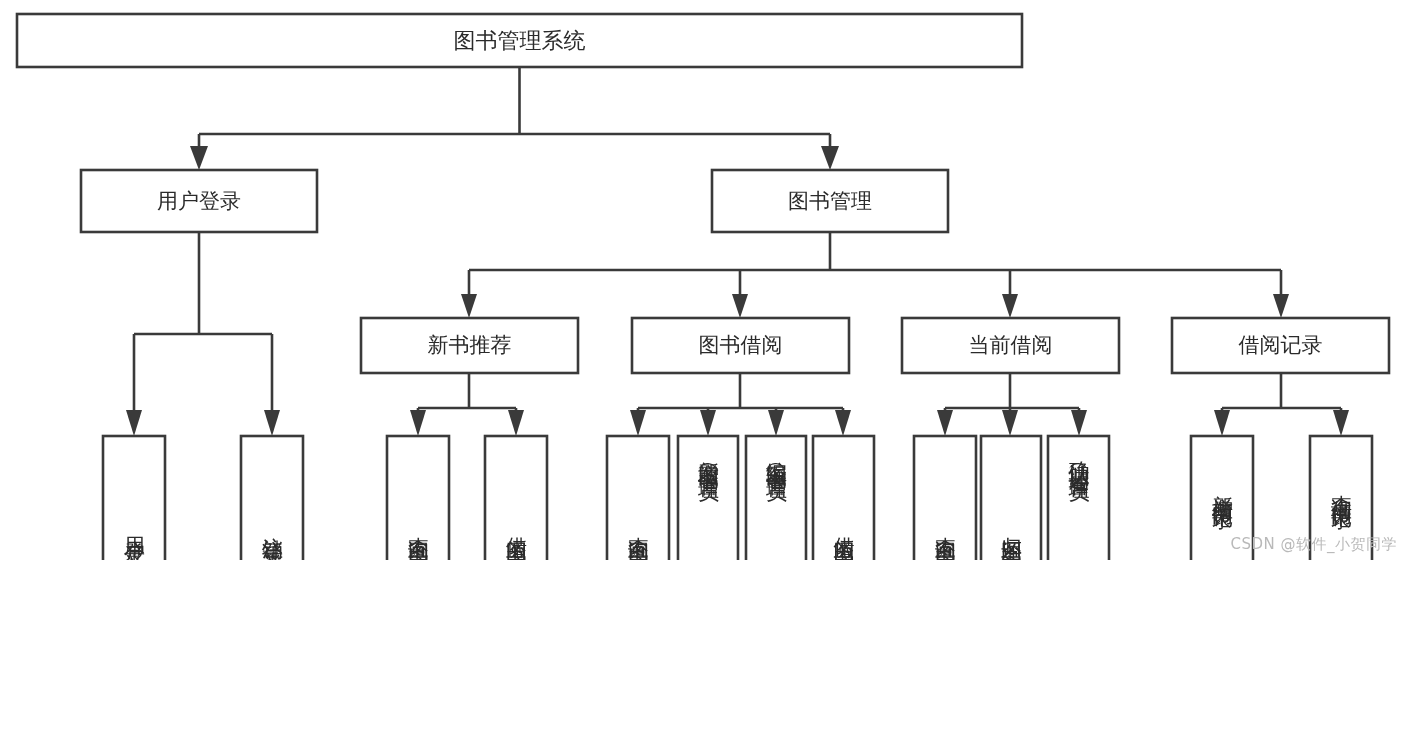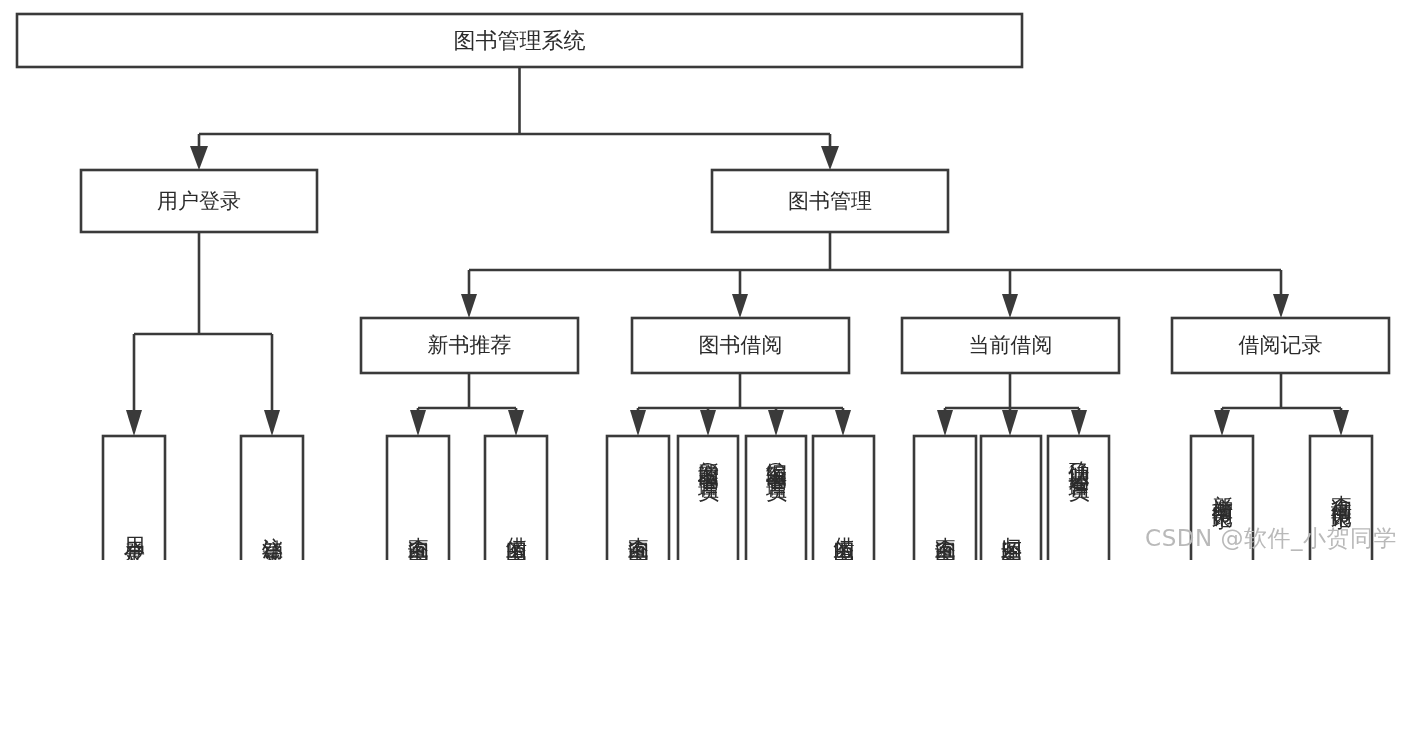--- a/index.html
+++ b/index.html
@@ -68,21 +68,21 @@
     line-height: 1.0;
     color: #2b2b2b;
     letter-spacing: 3px;
     white-space: nowrap;
   }
   .watermark {
     position: absolute;
     right: 8px;
     bottom: 6px;
     font-family: "DejaVu Sans", "Liberation Sans", sans-serif;
-    font-size: 23px;
+    font-size: 15px;
     color: #b9b9b9;
     letter-spacing: 0.5px;
     white-space: nowrap;
   }
 </style>
 </head>
 <body>
 
 <div id="diagram-root">
 

